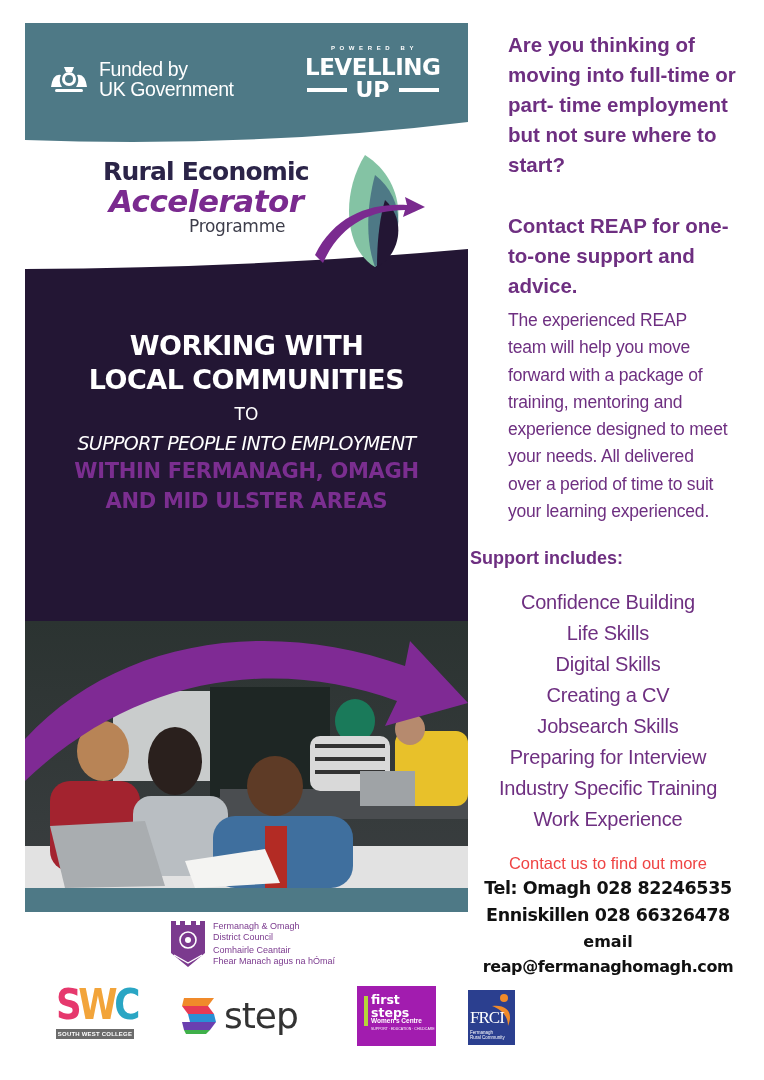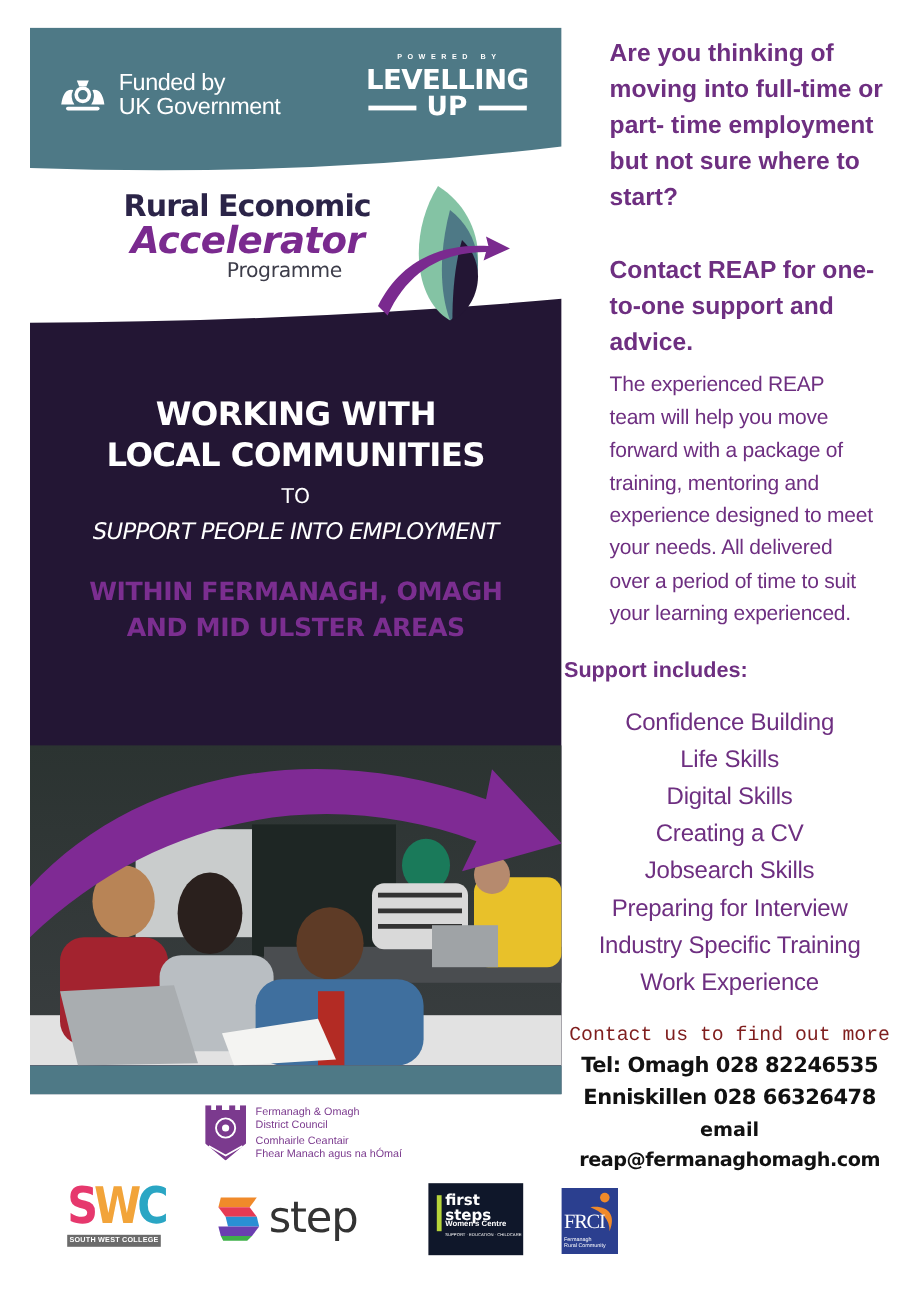--- a/index.html
+++ b/index.html
@@ -23,54 +23,54 @@
   .reap-r1 { font-family: "DejaVu Sans", sans-serif; font-weight: bold; font-size: 25px; color: #2b2448; letter-spacing: -0.8px; line-height: 28px; }
   .reap-r2 { font-family: "DejaVu Sans", sans-serif; font-weight: bold; font-style: italic; font-size: 31px; color: #7a2a8f; letter-spacing: -0.5px; line-height: 30px; margin-left: 6px; }
   .reap-r3 { font-family: "DejaVu Sans", sans-serif; font-size: 17px; color: #3d3d4a; line-height: 20px; margin-left: 86px; letter-spacing: -0.3px; }
   .reap-leaf { position: absolute; left: 290px; top: 132px; width: 110px; height: 112px; }
 
   .poster-dark { position: absolute; left: 0; top: 0; width: 443px; height: 889px; }
   .headline { position: absolute; left: 0; top: 306px; width: 443px; text-align: center; color: #fff; }
   .hl1 { font-family: "DejaVu Sans", sans-serif; font-weight: bold; font-size: 27px; line-height: 34px; letter-spacing: -0.5px; }
   .hl-to { font-family: "DejaVu Sans", sans-serif; font-size: 17px; line-height: 22px; margin-top: 6px; }
   .hl-sub { font-family: "DejaVu Sans", sans-serif; font-style: italic; font-size: 19px; line-height: 24px; margin-top: 6px; letter-spacing: -0.6px; }
-  .hl-area { font-family: "DejaVu Sans", sans-serif; font-weight: bold; font-size: 21px; line-height: 30px; color: #7b2e90; margin-top: 23px; letter-spacing: -0.3px; }
+  .hl-area { font-family: "DejaVu Sans", sans-serif; font-weight: bold; font-size: 21px; line-height: 30px; color: #7b2e90; margin-top: 1px; letter-spacing: -0.3px; }
 
   .photo { position: absolute; left: 0; top: 640px; width: 443px; height: 225px; }
   .teal-foot { position: absolute; left: 0; top: 865px; width: 443px; height: 24px; background: #4e7986; }
 
   
   .right { position: absolute; left: 480px; top: 30px; width: 270px; color: #6e2f81; margin-left: 28px; }
   .q { font-weight: bold; font-size: 20.5px; line-height: 30px; margin: 0; }
   .c { font-weight: bold; font-size: 20.5px; line-height: 30px; margin: 31px 0 0 0; }
   .body-text { font-size: 17.5px; line-height: 27.3px; margin: 6px 0 0 0; color: #6e2f81; letter-spacing: -0.2px; }
   .support-title { position: absolute; left: 470px; top: 548px; width: 276px; text-align: left; font-weight: bold; font-size: 18px; color: #6e2f81; }
   .support-list { position: absolute; left: 470px; top: 587px; width: 276px; text-align: center; list-style: none; margin: 0; padding: 0; }
   .support-list li { font-size: 20px; line-height: 31px; color: #6e2f81; letter-spacing: -0.2px; }
   .contact { position: absolute; left: 470px; top: 851px; width: 276px; text-align: center; }
-  .contact-more { font-size: 16.5px; line-height: 24px; color: #7f1d1d; font-family: Liberation Mono, monospace; }
+  .contact-more { font-size: 16.5px; line-height: 24px; color: #ef4444; }
   .tel { font-family: "DejaVu Sans", sans-serif; font-weight: bold; font-size: 17.5px; line-height: 27px; color: #111; letter-spacing: -0.4px; }
   .email-label { font-family: "DejaVu Sans", sans-serif; font-weight: bold; font-size: 16px; line-height: 25px; color: #111; }
   .email { font-family: "DejaVu Sans", sans-serif; font-weight: bold; font-size: 16px; line-height: 26px; color: #111; letter-spacing: -0.4px; }
 
   
   .council { position: absolute; left: 171px; top: 921px; display: flex; align-items: flex-start; }
   .council-shield { width: 34px; height: 46px; }
   .council-text { margin-left: 8px; font-size: 9px; line-height: 10.5px; color: #7b3a8e; }
   .council-text .gap { margin-top: 3px; }
   .swc { position: absolute; left: 56px; top: 983px; width: 78px; }
   .swc-letters { font-family: "DejaVu Sans", sans-serif; font-weight: bold; font-size: 42px; line-height: 44px; letter-spacing: -4px; transform: scaleX(0.85); transform-origin: left; white-space: nowrap; }
   .swc-letters span:nth-child(1) { color: #e6386d; }
   .swc-letters span:nth-child(2) { color: #f2a43a; }
   .swc-letters span:nth-child(3) { color: #2aa6c4; }
   .swc-bar { background: #6b6b6b; color: #fff; font-size: 6px; font-weight: bold; text-align: center; padding: 2px 0; width: 78px; margin-top: 2px; letter-spacing: 0.2px; }
   .step { position: absolute; left: 178px; top: 994px; display: flex; align-items: flex-end; }
   .step-mark { width: 42px; height: 42px; }
   .step-word { font-family: "DejaVu Sans", sans-serif; font-size: 36px; color: #333; margin-left: 4px; line-height: 40px; letter-spacing: -1px; }
-  .firststeps { position: absolute; left: 357px; top: 986px; width: 79px; height: 60px; background: #0f172a; color: #fff; }
+  .firststeps { position: absolute; left: 357px; top: 986px; width: 79px; height: 60px; background: #a21caf; color: #fff; }
   .fs-bar { position: absolute; left: 7px; top: 10px; width: 4px; height: 30px; background: #b6d43a; }
   .fs-t1 { position: absolute; left: 14px; top: 7px; font-family: "DejaVu Sans", sans-serif; font-weight: bold; font-size: 12.5px; line-height: 13px; }
   .fs-t2 { position: absolute; left: 14px; top: 31px; font-size: 6.5px; font-weight: bold; line-height: 8px; }
   .fs-t3 { position: absolute; left: 14px; top: 41px; font-size: 3.5px; line-height: 5px; }
   .frci { position: absolute; left: 468px; top: 990px; width: 47px; height: 55px; background: #2b3f8f; color: #fff; }
   .frci-word { position: absolute; left: 2px; top: 18px; font-family: "Liberation Serif", serif; font-size: 17px; letter-spacing: -1px; }
   .frci-sub { position: absolute; left: 2px; top: 40px; font-size: 4.5px; line-height: 5px; }
   .frci-swoosh { position: absolute; left: 18px; top: 2px; width: 28px; height: 36px; }
 </style>
 </head>

